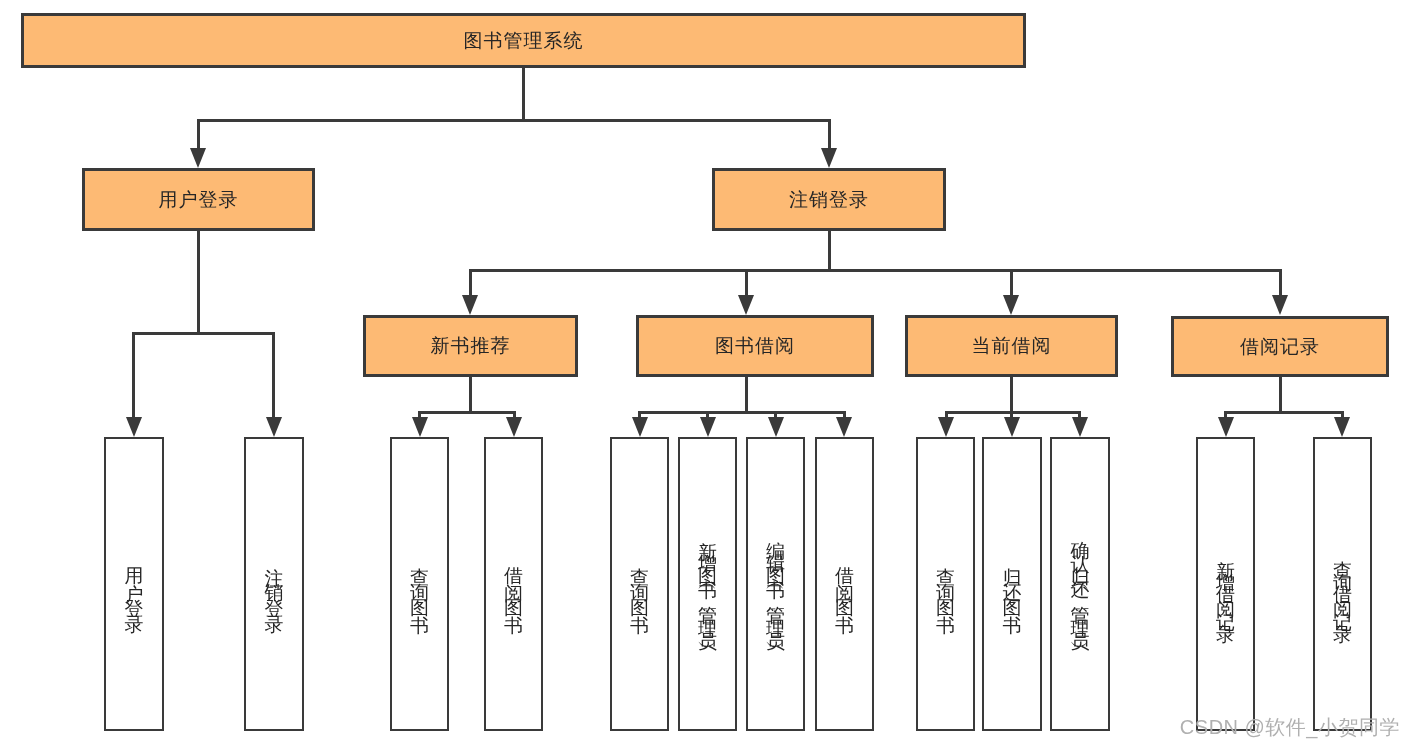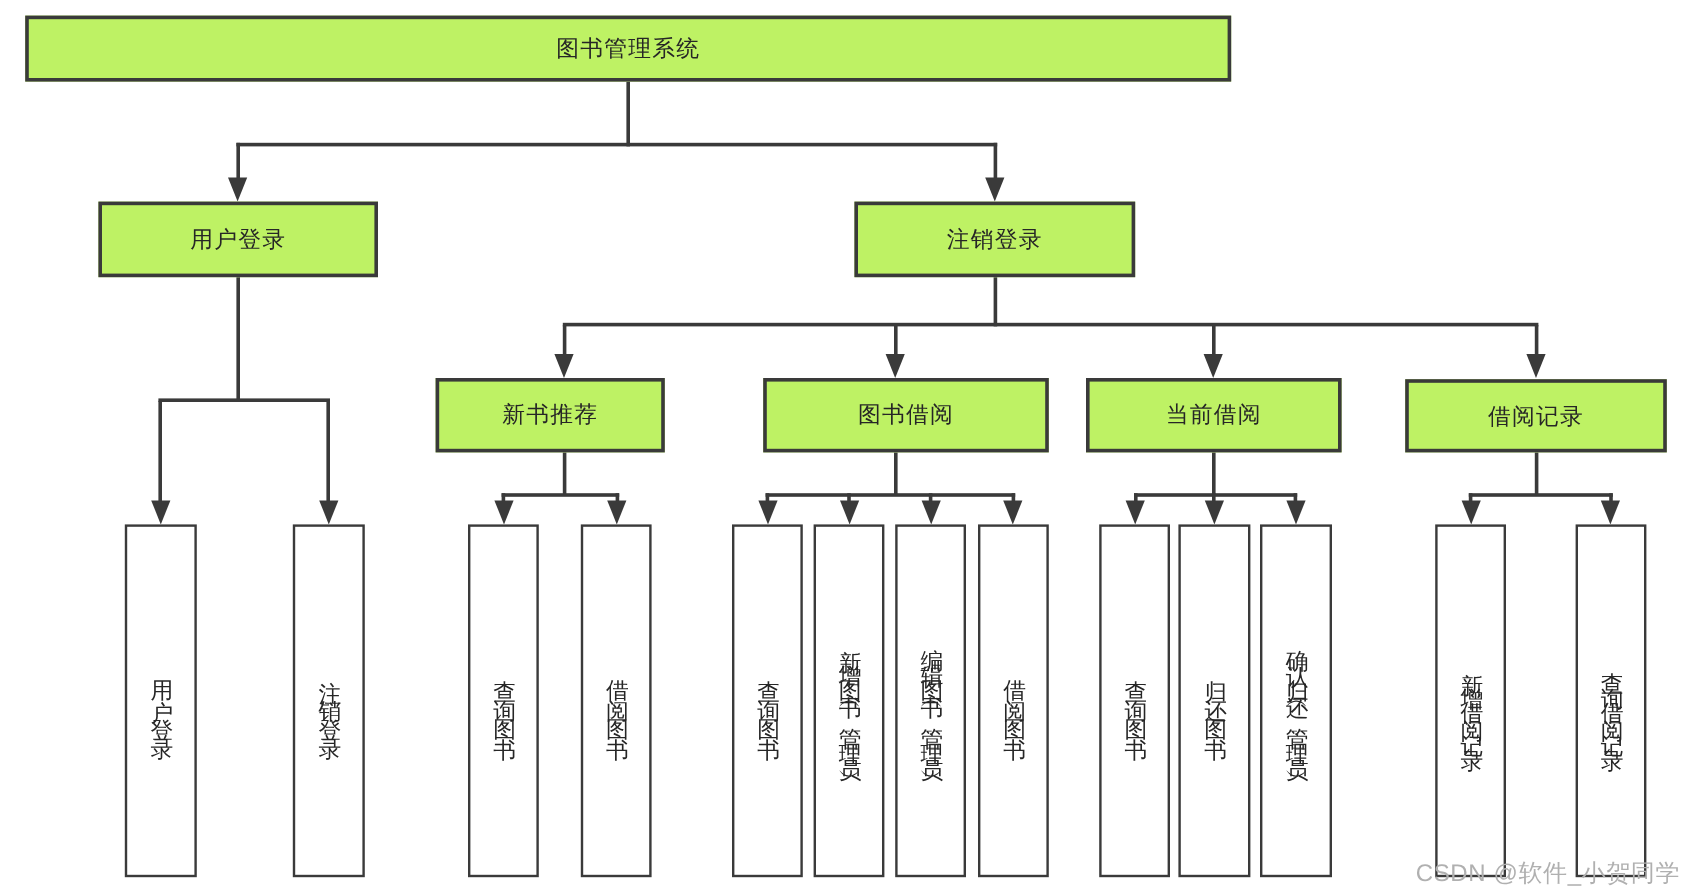--- a/index.html
+++ b/index.html
@@ -1,21 +1,21 @@
 <!DOCTYPE html>
 <html><head>
 <meta charset="utf-8">
 <style>
   html,body{margin:0;padding:0;background:#ffffff;}
   .canvas{
     position:relative;width:1405px;height:747px;background:#ffffff;overflow:hidden;
     font-family:"Liberation Sans","DejaVu Sans",sans-serif;color:#262626;
   }
   .box{
-    position:absolute;box-sizing:border-box;background:#bef264;
+    position:absolute;box-sizing:border-box;background:#fdba74;
     border:3px solid #3a3a3a;display:flex;align-items:center;justify-content:center;
     font-size:19px;letter-spacing:1px;z-index:2;
   }
   .leaf{
     position:absolute;box-sizing:border-box;background:#ffffff;
     border:2px solid #3a3a3a;display:flex;align-items:center;justify-content:center;
     writing-mode:vertical-rl;font-size:19px;letter-spacing:16px;z-index:2;
     top:437px;width:59px;height:294px;
   }
   .leaf-long{letter-spacing:13px;}
@@ -58,21 +58,21 @@
   <div class="line" style="left:469px;top:269px;width:813px;height:3px"></div>
   <div class="line" style="left:469px;top:271px;width:3px;height:26px"></div>
   <div class="line" style="left:745px;top:271px;width:3px;height:26px"></div>
   <div class="line" style="left:1010px;top:271px;width:3px;height:26px"></div>
   <div class="line" style="left:1279px;top:271px;width:3px;height:26px"></div>
   <div class="arrow" style="left:462px;top:295px"></div>
   <div class="arrow" style="left:738px;top:295px"></div>
   <div class="arrow" style="left:1003px;top:295px"></div>
   <div class="arrow" style="left:1272px;top:295px"></div>
 
-  <div class="box" style="left:363px;top:315px;width:191px;height:62px">新书推荐</div>
+  <div class="box" style="left:363px;top:315px;width:215px;height:62px">新书推荐</div>
   <div class="box" style="left:636px;top:315px;width:238px;height:62px">图书借阅</div>
   <div class="box" style="left:1171px;top:316px;width:218px;height:61px">借阅记录</div>
   <div class="box" style="left:905px;top:315px;width:213px;height:62px">当前借阅</div>
 
   <div class="line" style="left:469px;top:377px;width:3px;height:36px"></div>
   <div class="line" style="left:418px;top:411px;width:98px;height:3px"></div>
   <div class="line" style="left:418px;top:411px;width:3px;height:8px"></div>
   <div class="line" style="left:513px;top:411px;width:3px;height:8px"></div>
   <div class="arrow" style="left:412px;top:417px"></div>
   <div class="arrow" style="left:506px;top:417px"></div>

